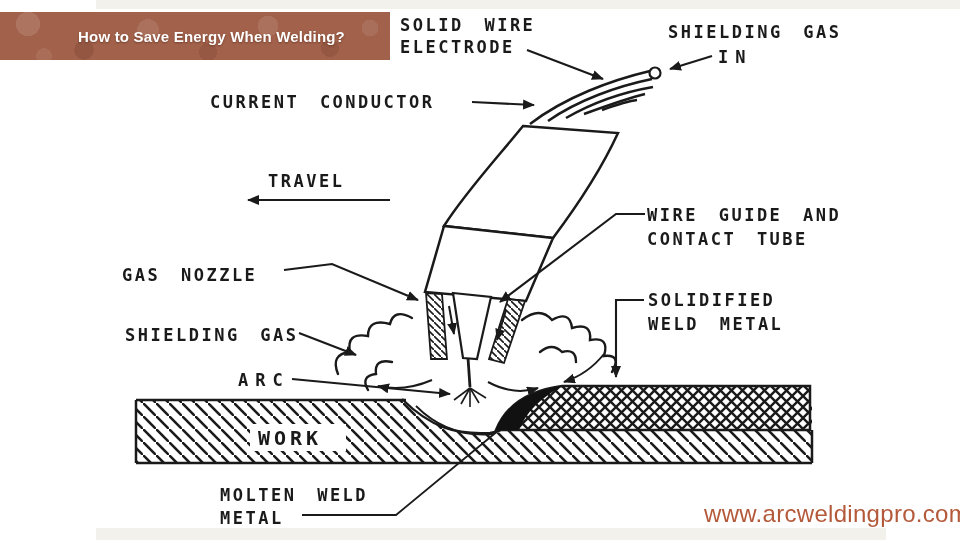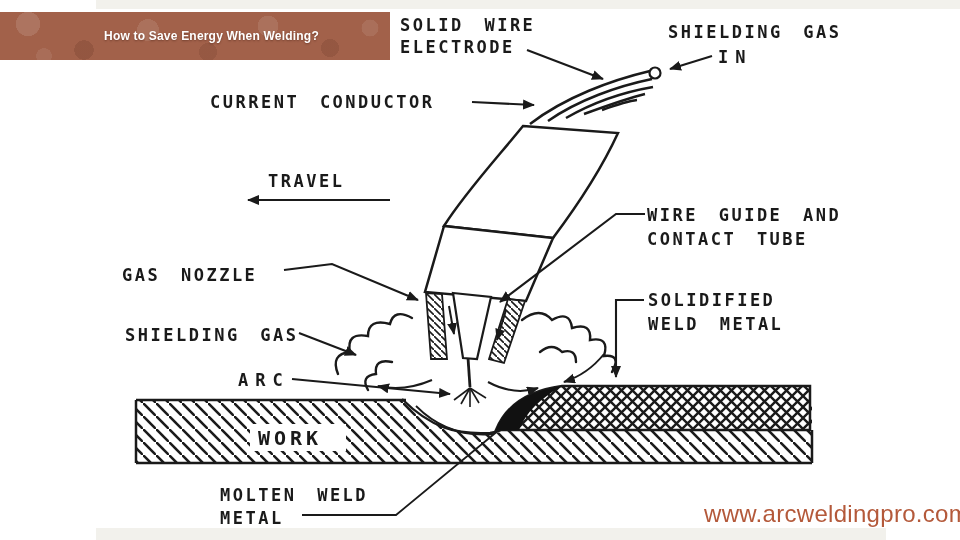--- a/index.html
+++ b/index.html
@@ -13,21 +13,21 @@
       radial-gradient(circle 16px at 84px 38px, rgba(96,48,32,0.22) 60%, transparent 61%),
       radial-gradient(circle 18px at 148px 18px, rgba(255,255,255,0.10) 60%, transparent 61%),
       radial-gradient(circle 15px at 208px 40px, rgba(96,48,32,0.18) 60%, transparent 61%),
       radial-gradient(circle 17px at 268px 14px, rgba(255,255,255,0.10) 60%, transparent 61%),
       radial-gradient(circle 15px at 330px 36px, rgba(96,48,32,0.20) 60%, transparent 61%),
       radial-gradient(circle 14px at 370px 16px, rgba(255,255,255,0.09) 60%, transparent 61%),
       radial-gradient(circle 13px at 44px 44px, rgba(255,255,255,0.08) 60%, transparent 61%);
     background-repeat:no-repeat;
     display:flex;align-items:center;justify-content:center;}
   #banner .title{color:#ffffff;font-family:"Liberation Sans", sans-serif;font-weight:bold;
-    font-size:12px;letter-spacing:0.2px;text-shadow:0 1px 2px rgba(60,25,15,0.45);margin-left:33px;}
+    font-size:15px;letter-spacing:0.2px;text-shadow:0 1px 2px rgba(60,25,15,0.45);margin-left:33px;}
   #website{position:absolute;left:704px;top:500px;width:250px;
     font-family:"Liberation Sans", sans-serif;font-size:24px;color:#b4593a;
     letter-spacing:0.3px;}
   svg{position:absolute;left:0;top:0;}
   .lbl{font-family:"DejaVu Sans Mono", monospace;font-weight:bold;font-size:17px;
        letter-spacing:2.5px;word-spacing:8px;fill:#1a1a1a;}
   .lbl-wide{letter-spacing:7px;}
   .lbl-work{font-size:20px;letter-spacing:4px;}
   .ink{stroke:#1a1a1a;fill:none;}
 </style>

